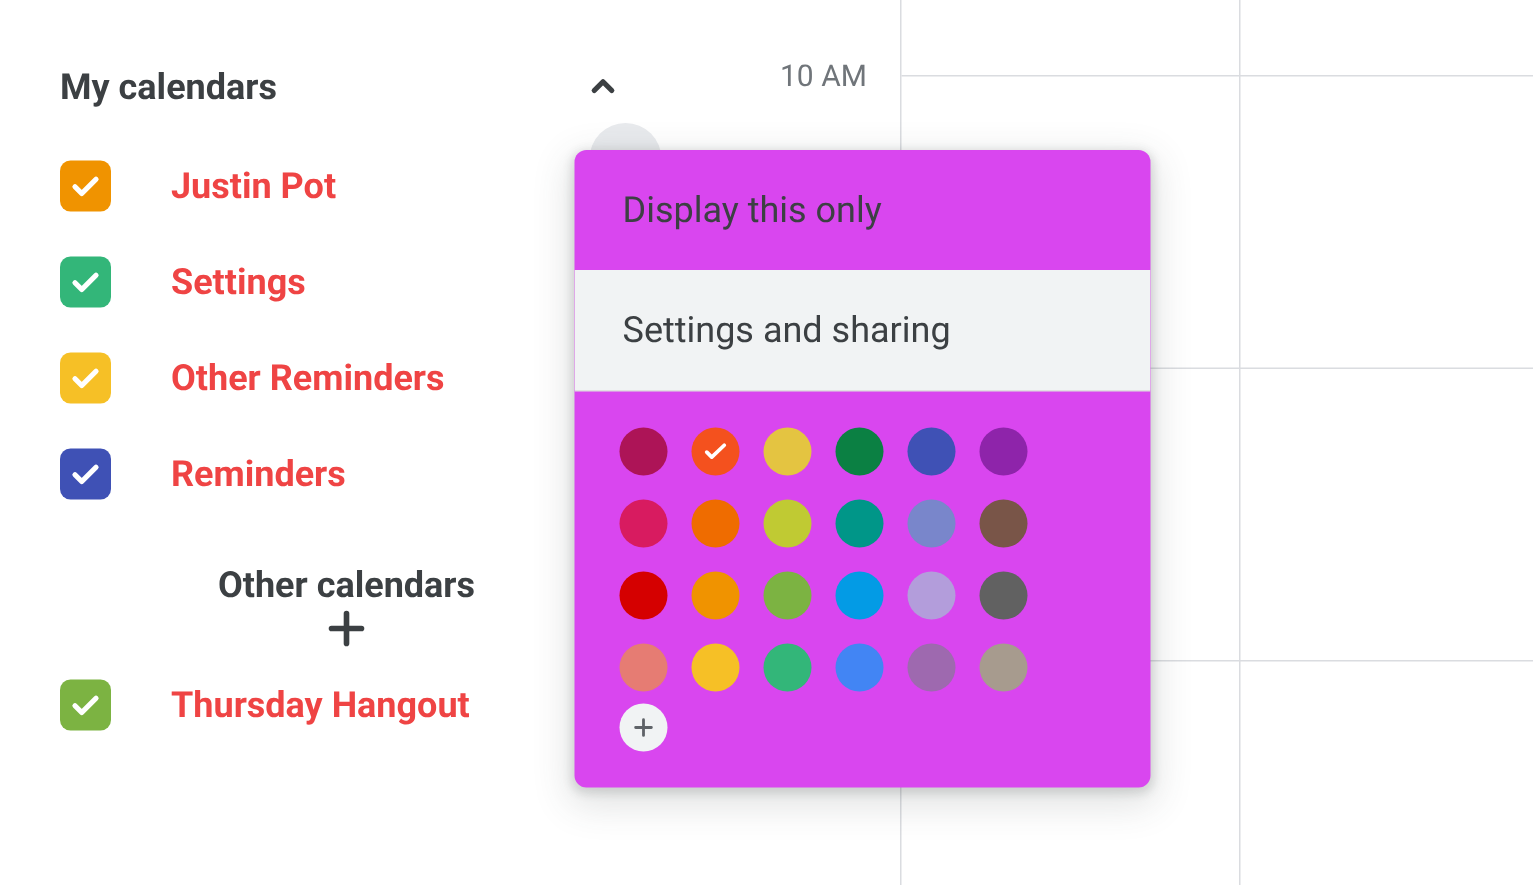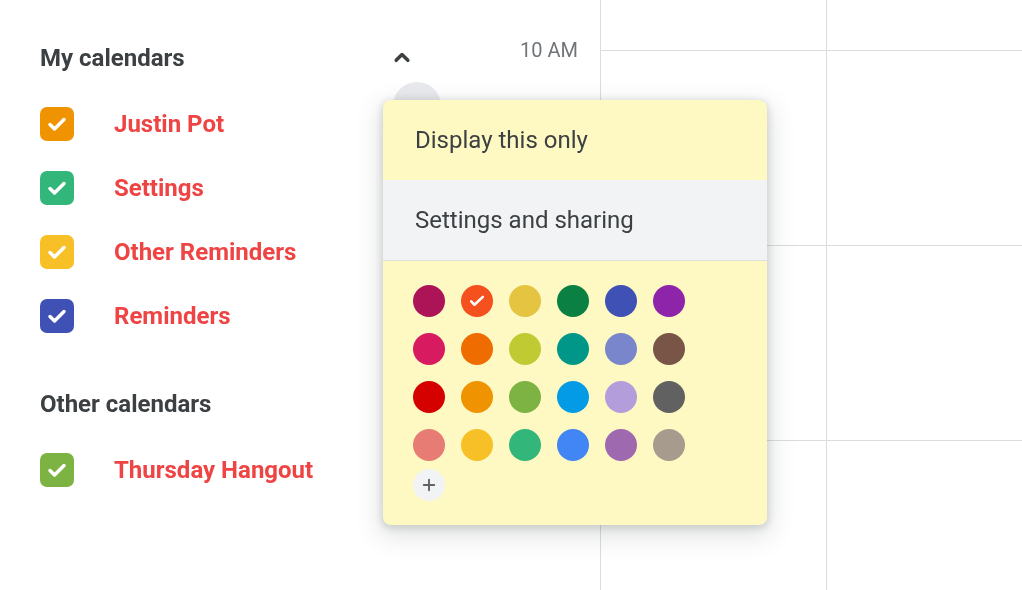--- a/index.html
+++ b/index.html
@@ -66,21 +66,21 @@
   .checkbox svg { width: 24px; height: 24px; }
   .cal-label {
     margin-left: 40px;
     font-size: 24px;
     color: #ef4444;
     white-space: nowrap;
     overflow: hidden;
     font-weight: bold;
   }
 
-  .other-header { margin-top: 28px; }
+  .other-header { margin-top: 28px; flex-direction: column; }
 
   
   .grid {
     position: absolute;
     left: 600px;
     right: 0;
     top: 0;
     bottom: 0;
     border-left: 1px solid #dadce0;
   }
@@ -105,21 +105,21 @@
     color: #70757a;
     transform: translateY(-50%);
   }
 
   
   .popup {
     position: absolute;
     left: 383px;
     top: 100px;
     width: 384px;
-    background: #fef9c3;
+    background: #d946ef;
     border-radius: 8px;
     box-shadow:
       0 2px 6px 2px rgba(60,64,67,.15),
       0 8px 24px 4px rgba(60,64,67,.15);
     overflow: hidden;
     z-index: 10;
   }
   .popup-bubble {
     position: absolute;
     left: 393px;

